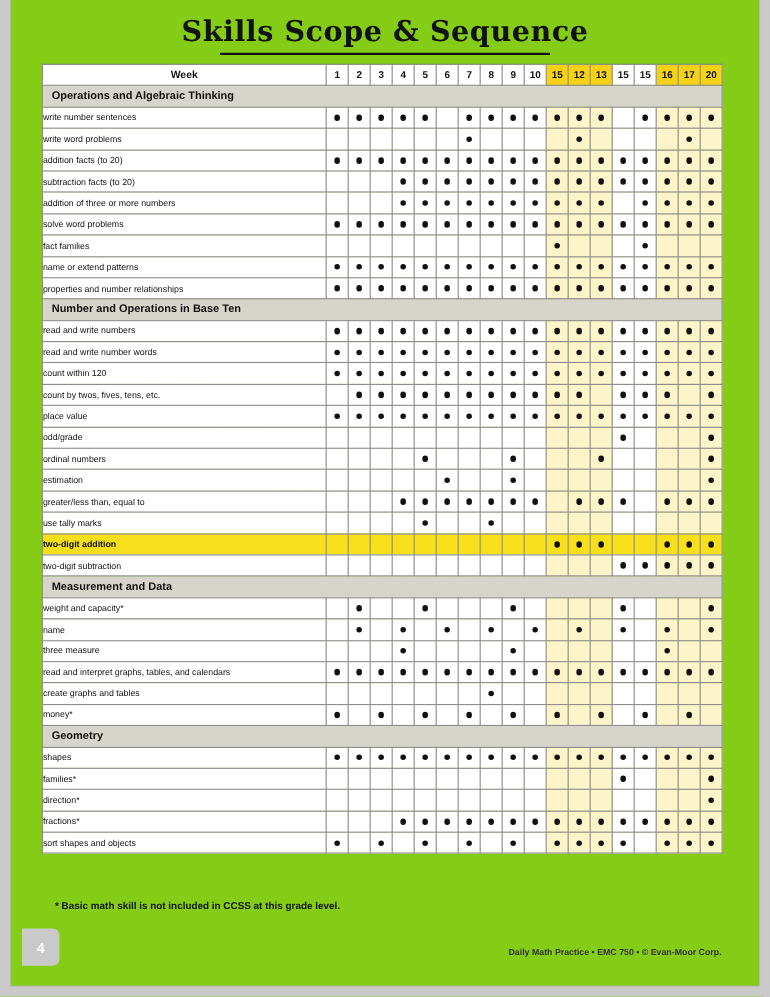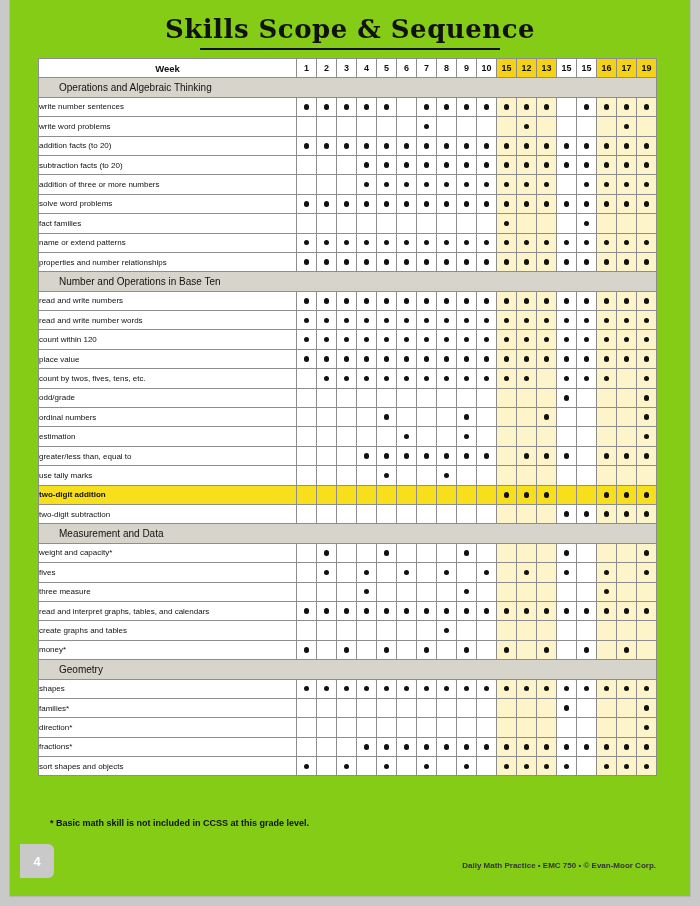--- a/index.html
+++ b/index.html
@@ -98,24 +98,24 @@
     color: #111;
   }
   th.hl, td.hl {
     background: #fdf4ca;
   }
   thead th.hl {
     background: #f5d216;
   }
   tr.section td {
     background: #d7d4cc;
-    font-weight: normal;
+    font-weight: bold;
     font-size: 10px;
     text-align: left;
-    padding-left: 20px;
+    padding-left: 8px;
     height: 19.4px;
     color: #111;
   }
   tr.rowhl td {
     background: #f7e01b;
     font-weight: bold;
   }
   tr.rowhl td.labelcell {
     background: #f7e01b;
   }
@@ -185,21 +185,21 @@
             <th class="weekcell">8</th>
             <th class="weekcell">9</th>
             <th class="weekcell">10</th>
             <th class="weekcell hl">15</th>
             <th class="weekcell hl">12</th>
             <th class="weekcell hl">13</th>
             <th class="weekcell">15</th>
             <th class="weekcell">15</th>
             <th class="weekcell hl">16</th>
             <th class="weekcell hl">17</th>
-            <th class="weekcell hl">19</th>
+            <th class="weekcell hl">20</th>
           </tr>
       </thead>
       <tbody id="table-body">
           <tr class="section">
             <td colspan="19">Operations and Algebraic Thinking</td>
           </tr>
           <tr>
             <td class="labelcell">write number sentences</td>
             <td class="weekcell">
               <span class="dot"></span>
@@ -800,20 +800,71 @@
               <span class="dot"></span>
             </td>
             <td class="weekcell hl">
               <span class="dot"></span>
             </td>
             <td class="weekcell hl">
               <span class="dot"></span>
             </td>
           </tr>
           <tr>
+            <td class="labelcell">count by twos, fives, tens, etc.</td>
+            <td class="weekcell"></td>
+            <td class="weekcell">
+              <span class="dot"></span>
+            </td>
+            <td class="weekcell">
+              <span class="dot"></span>
+            </td>
+            <td class="weekcell">
+              <span class="dot"></span>
+            </td>
+            <td class="weekcell">
+              <span class="dot"></span>
+            </td>
+            <td class="weekcell">
+              <span class="dot"></span>
+            </td>
+            <td class="weekcell">
+              <span class="dot"></span>
+            </td>
+            <td class="weekcell">
+              <span class="dot"></span>
+            </td>
+            <td class="weekcell">
+              <span class="dot"></span>
+            </td>
+            <td class="weekcell">
+              <span class="dot"></span>
+            </td>
+            <td class="weekcell hl">
+              <span class="dot"></span>
+            </td>
+            <td class="weekcell hl">
+              <span class="dot"></span>
+            </td>
+            <td class="weekcell hl"></td>
+            <td class="weekcell">
+              <span class="dot"></span>
+            </td>
+            <td class="weekcell">
+              <span class="dot"></span>
+            </td>
+            <td class="weekcell hl">
+              <span class="dot"></span>
+            </td>
+            <td class="weekcell hl"></td>
+            <td class="weekcell hl">
+              <span class="dot"></span>
+            </td>
+          </tr>
+          <tr>
             <td class="labelcell">place value</td>
             <td class="weekcell">
               <span class="dot"></span>
             </td>
             <td class="weekcell">
               <span class="dot"></span>
             </td>
             <td class="weekcell">
               <span class="dot"></span>
             </td>
@@ -852,71 +903,20 @@
             </td>
             <td class="weekcell">
               <span class="dot"></span>
             </td>
             <td class="weekcell hl">
               <span class="dot"></span>
             </td>
             <td class="weekcell hl">
               <span class="dot"></span>
             </td>
-            <td class="weekcell hl">
-              <span class="dot"></span>
-            </td>
-          </tr>
-          <tr>
-            <td class="labelcell">count by twos, fives, tens, etc.</td>
-            <td class="weekcell"></td>
-            <td class="weekcell">
-              <span class="dot"></span>
-            </td>
-            <td class="weekcell">
-              <span class="dot"></span>
-            </td>
-            <td class="weekcell">
-              <span class="dot"></span>
-            </td>
-            <td class="weekcell">
-              <span class="dot"></span>
-            </td>
-            <td class="weekcell">
-              <span class="dot"></span>
-            </td>
-            <td class="weekcell">
-              <span class="dot"></span>
-            </td>
-            <td class="weekcell">
-              <span class="dot"></span>
-            </td>
-            <td class="weekcell">
-              <span class="dot"></span>
-            </td>
-            <td class="weekcell">
-              <span class="dot"></span>
-            </td>
-            <td class="weekcell hl">
-              <span class="dot"></span>
-            </td>
-            <td class="weekcell hl">
-              <span class="dot"></span>
-            </td>
-            <td class="weekcell hl"></td>
-            <td class="weekcell">
-              <span class="dot"></span>
-            </td>
-            <td class="weekcell">
-              <span class="dot"></span>
-            </td>
-            <td class="weekcell hl">
-              <span class="dot"></span>
-            </td>
-            <td class="weekcell hl"></td>
             <td class="weekcell hl">
               <span class="dot"></span>
             </td>
           </tr>
           <tr>
             <td class="labelcell">odd/grade</td>
             <td class="weekcell"></td>
             <td class="weekcell"></td>
             <td class="weekcell"></td>
             <td class="weekcell"></td>
@@ -1159,21 +1159,21 @@
               <span class="dot"></span>
             </td>
             <td class="weekcell"></td>
             <td class="weekcell hl"></td>
             <td class="weekcell hl"></td>
             <td class="weekcell hl">
               <span class="dot"></span>
             </td>
           </tr>
           <tr>
-            <td class="labelcell">fives</td>
+            <td class="labelcell">name</td>
             <td class="weekcell"></td>
             <td class="weekcell">
               <span class="dot"></span>
             </td>
             <td class="weekcell"></td>
             <td class="weekcell">
               <span class="dot"></span>
             </td>
             <td class="weekcell"></td>
             <td class="weekcell">

